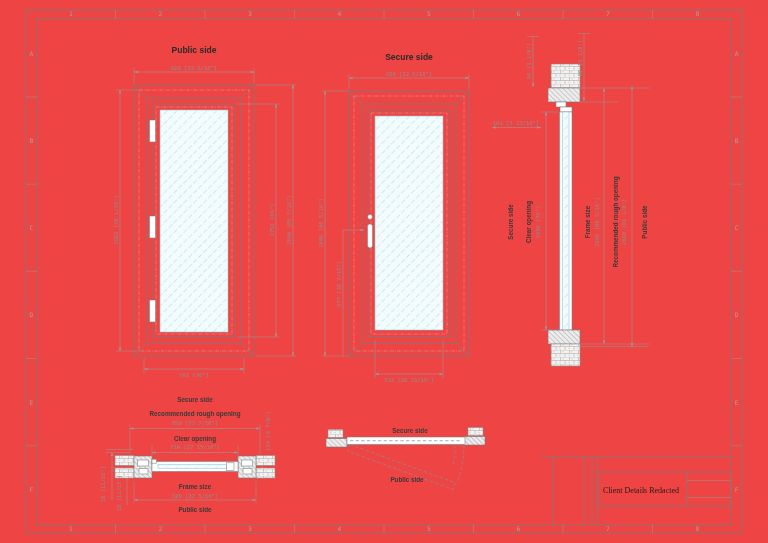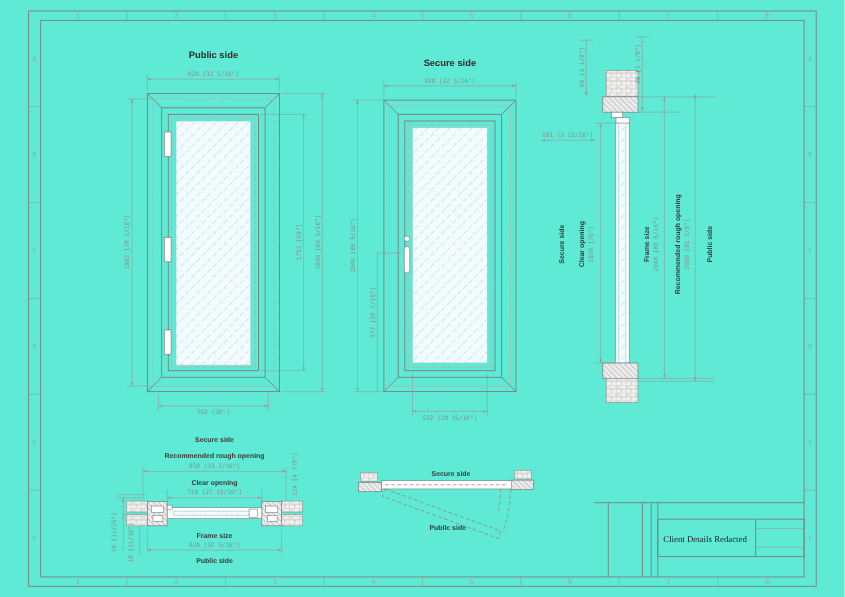--- a/index.html
+++ b/index.html
@@ -1,16 +1,16 @@
 <!DOCTYPE html>
 <html><head>
 <meta charset="utf-8">
 <style>
   html,body{margin:0;padding:0;background:#ffffff;width:768px;height:543px;overflow:hidden;}
-  #sheet{position:relative;width:768px;height:543px;background:#5eead4;}
+  #sheet{position:relative;width:768px;height:543px;background:#ef4444;}
   svg{position:absolute;left:0;top:0;}
   .ln{stroke:#7c7c7c;stroke-width:.8;fill:none;}
   .lnt{stroke:#979797;stroke-width:.5;fill:none;}
   .dimln{stroke:#9a9a9a;stroke-width:.55;fill:none;}
   .red{stroke:#e09a9a;stroke-width:.6;fill:none;stroke-dasharray:3.5 1.2 .9 1.2;}
   .dash{stroke:#8d8d8d;stroke-width:.7;fill:none;stroke-dasharray:3.4 2.2;}
   .white{fill:#ffffff;stroke:#7c7c7c;stroke-width:.55;}
   .glassedge{stroke:#8cc9d0;stroke-width:.55;}
   text{text-anchor:middle;}
   .t-dim{font-family:"DejaVu Sans Mono",monospace;font-size:5.5px;fill:#8e8e8e;}

